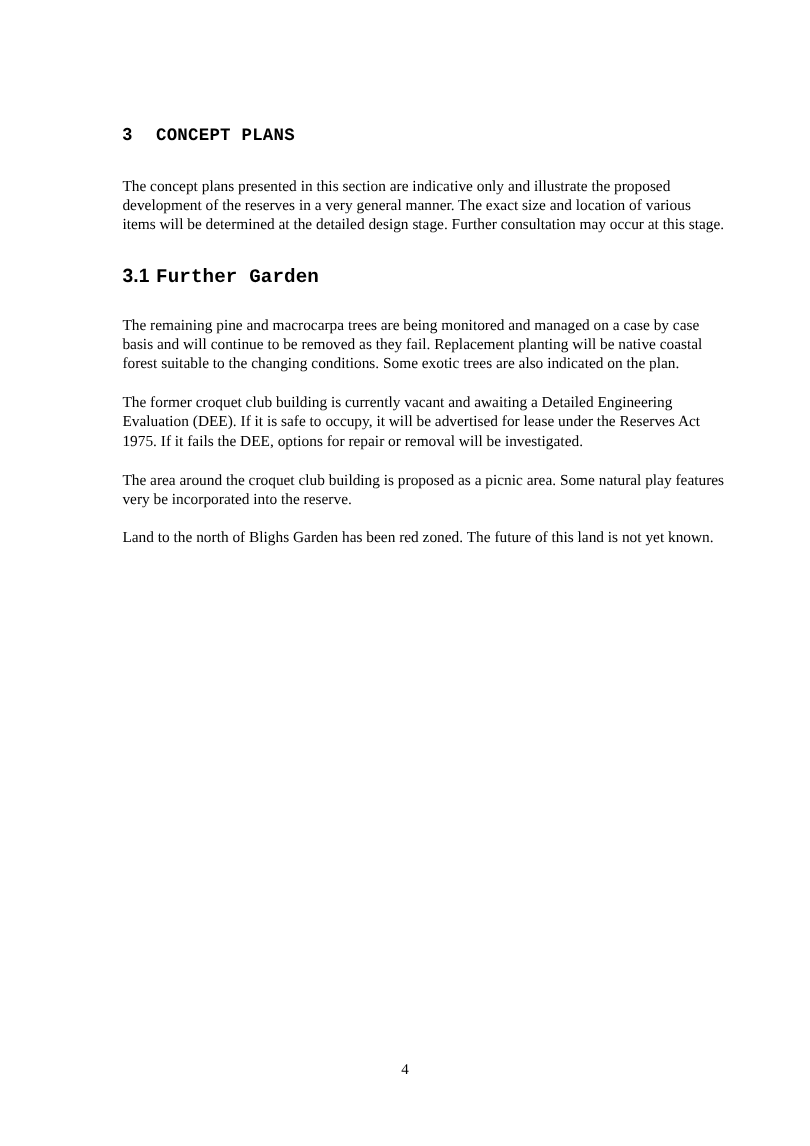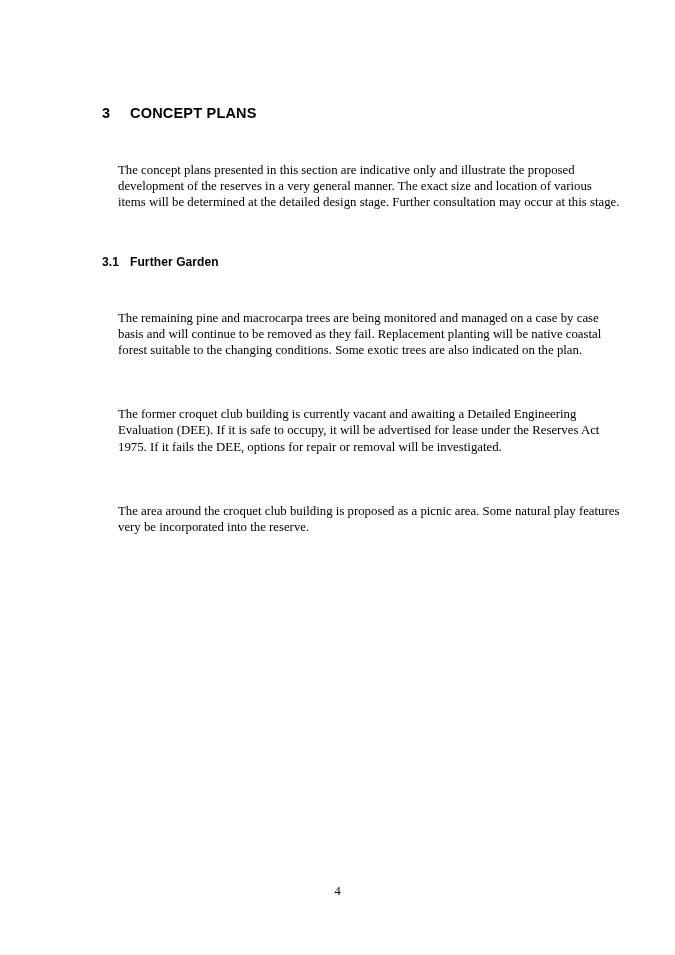--- a/index.html
+++ b/index.html
@@ -34,47 +34,48 @@
     color: #000000;
     margin: 0 0 0 0;
     display: flex;
     align-items: baseline;
     letter-spacing: 0.2px;
   }
 
   .h2 {
     font-family: "Liberation Sans", sans-serif;
     font-weight: bold;
-    font-size: 12px;
+    font-size: 16px;
     line-height: 16px;
     color: #000000;
     margin: 0;
     display: flex;
     align-items: baseline;
     letter-spacing: 0.1px;
   }
 
   .heading-number {
     display: inline-block;
     width: 28px;
     flex: 0 0 28px;
   }
 
   .heading-text {
     display: inline-block;
+    font-family: Liberation Mono, monospace;
   }
 
   
   .para {
     font-family: "Liberation Serif", serif;
     font-size: 12.8px;
     line-height: 16.2px;
     color: #000000;
     text-align: left;
-    margin: 16px;
+    margin: 0;
     width: 502px;
   }
 
   
   .gap-h1-to-para { height: 24px; }
   .gap-para-to-h2 { height: 27px; }
   .gap-h2-to-para { height: 24px; }
   .gap-para       { height: 16px; }
 
   
@@ -120,18 +121,19 @@
     <div class="gap-para"></div>
 
     <p class="para">The former croquet club building is currently vacant and awaiting a Detailed Engineering Evaluation (DEE). If it is safe to occupy, it will be advertised for lease under the Reserves Act 1975. If it fails the DEE, options for repair or removal will be investigated.</p>
 
     <div class="gap-para"></div>
 
     <p class="para">The area around the croquet club building is proposed as a picnic area. Some natural play features very be incorporated into the reserve.</p>
 
     <div class="gap-para"></div>
 
+    <p class="para">Land to the north of Blighs Garden has been red zoned. The future of this land is not yet known.</p>
 
   </div>
 
   <div class="footer">4</div>
 
 </div>
 
 </body></html>

